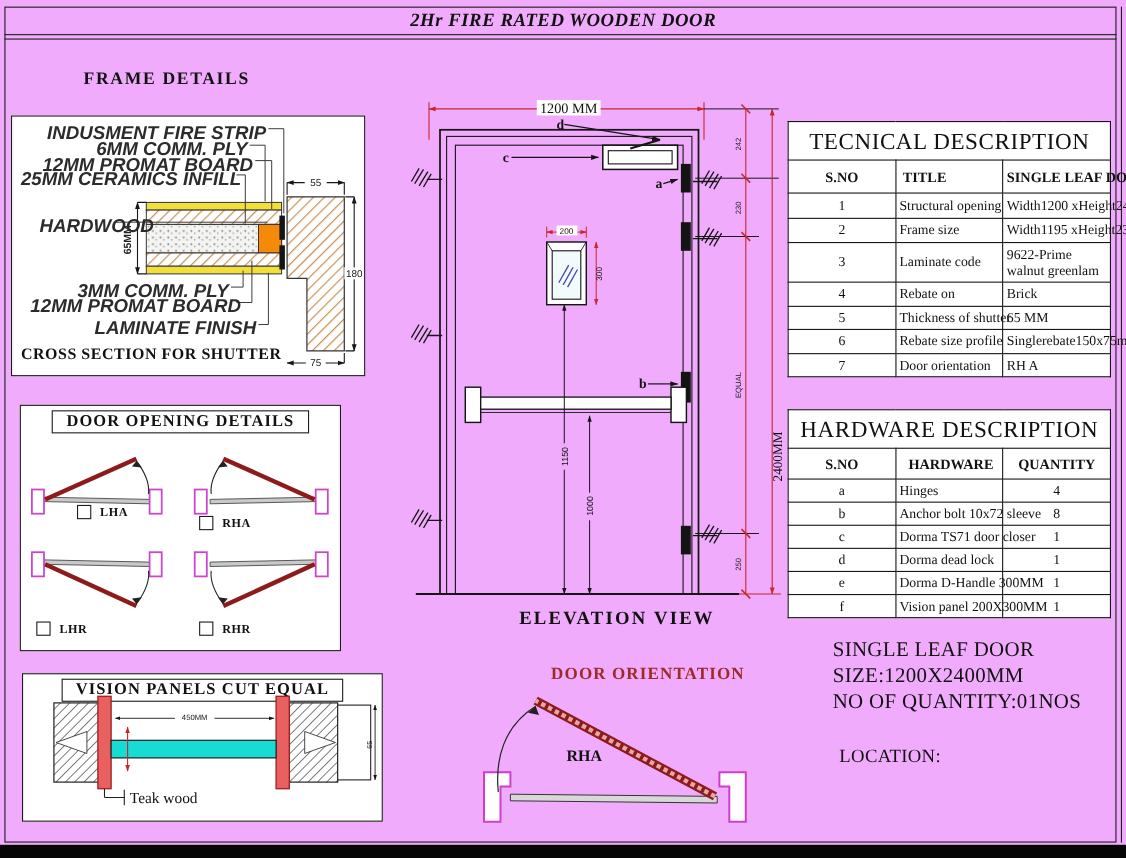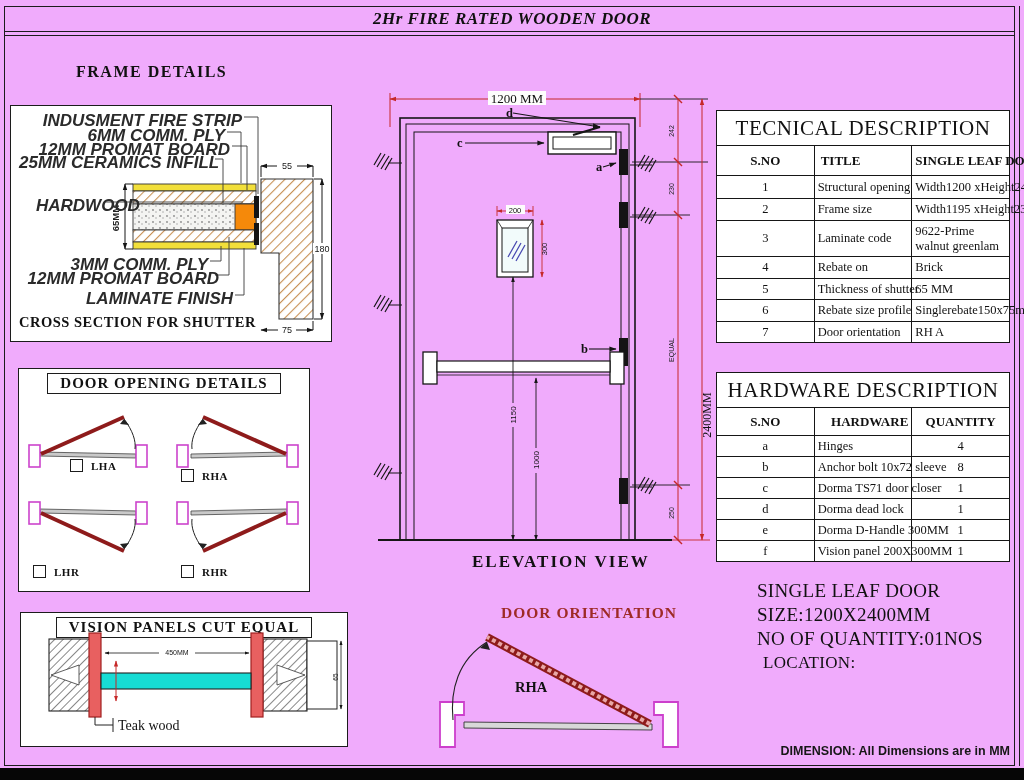--- a/index.html
+++ b/index.html
@@ -37,21 +37,21 @@
   
   .desc-table{position:absolute;border-collapse:collapse;table-layout:fixed;background:#fff;}
   .desc-table td,.desc-table th{border:1.4px solid #161616;padding:1px 3px;overflow:visible;white-space:nowrap;}
   .tbl-title{font-size:21px;letter-spacing:.5px;text-align:center;font-weight:500;height:32px;}
   .tbl-head{font-size:13px;font-weight:bold;}
   .tbl-cell{font-size:12.5px;}
   .c-center{text-align:center;}
   .wrap{white-space:normal !important;}
 
   .summary{left:757px;top:579px;font-size:19px;line-height:24px;letter-spacing:.3px;}
-  .summary .loc{font-size:17px;margin-top:0;padding-left:6px;}
+  .summary .loc{font-size:17px;margin-top:25px;padding-left:6px;}
   .footer-note{left:560px;top:744px;width:450px;text-align:right;
                font-family:"Liberation Sans",sans-serif;font-size:12.5px;font-weight:bold;color:#171717;}
 
   .elev-caption{left:472px;top:552px;font-size:17px;letter-spacing:2px;font-weight:600;}
   .orient-title{left:501px;top:604px;font-size:15.5px;letter-spacing:1px;font-weight:600;color:#9e2b26;}
 
   svg text{font-family:"Liberation Sans",sans-serif;}
   svg text.ser{font-family:"Liberation Serif",serif;}
 </style>
 </head>
@@ -458,21 +458,21 @@
   </tbody>
     </table>
 
   <table class="desc-table" style="left:716px;top:372px;width:294px;">
     <tbody>
         <tr>
           <td colspan="3" class="tbl-title">HARDWARE DESCRIPTION</td>
         </tr>
     <tr style="height:28px;">
       <th class="tbl-head" style="width:38px;">S.NO</th>
-      <th class="tbl-head" style="width:170px;text-align:right;padding-left:6px;">HARDWARE</th>
+      <th class="tbl-head" style="width:170px;text-align:center;padding-left:6px;">HARDWARE</th>
       <th class="tbl-head" style="width:86px;">QUANTITY</th>
     </tr>
     <tr style="height:21px;">
       <td class="tbl-cell c-center">a</td>
       <td class="tbl-cell">Hinges</td>
       <td class="tbl-cell c-center">4</td>
     </tr>
     <tr style="height:21px;">
       <td class="tbl-cell c-center">b</td>
       <td class="tbl-cell">Anchor bolt 10x72 sleeve</td>
@@ -501,15 +501,14 @@
   </tbody>
     </table>
 
   <div class="abs summary">
     <div>SINGLE LEAF DOOR</div>
     <div>SIZE:1200X2400MM</div>
     <div>NO OF QUANTITY:01NOS</div>
     <div class="loc">LOCATION:</div>
   </div>
 
-  <div class="abs footer-note">DIMENSION: All Dimensions are in MM</div>
 
 </div>
 
 </body></html>

